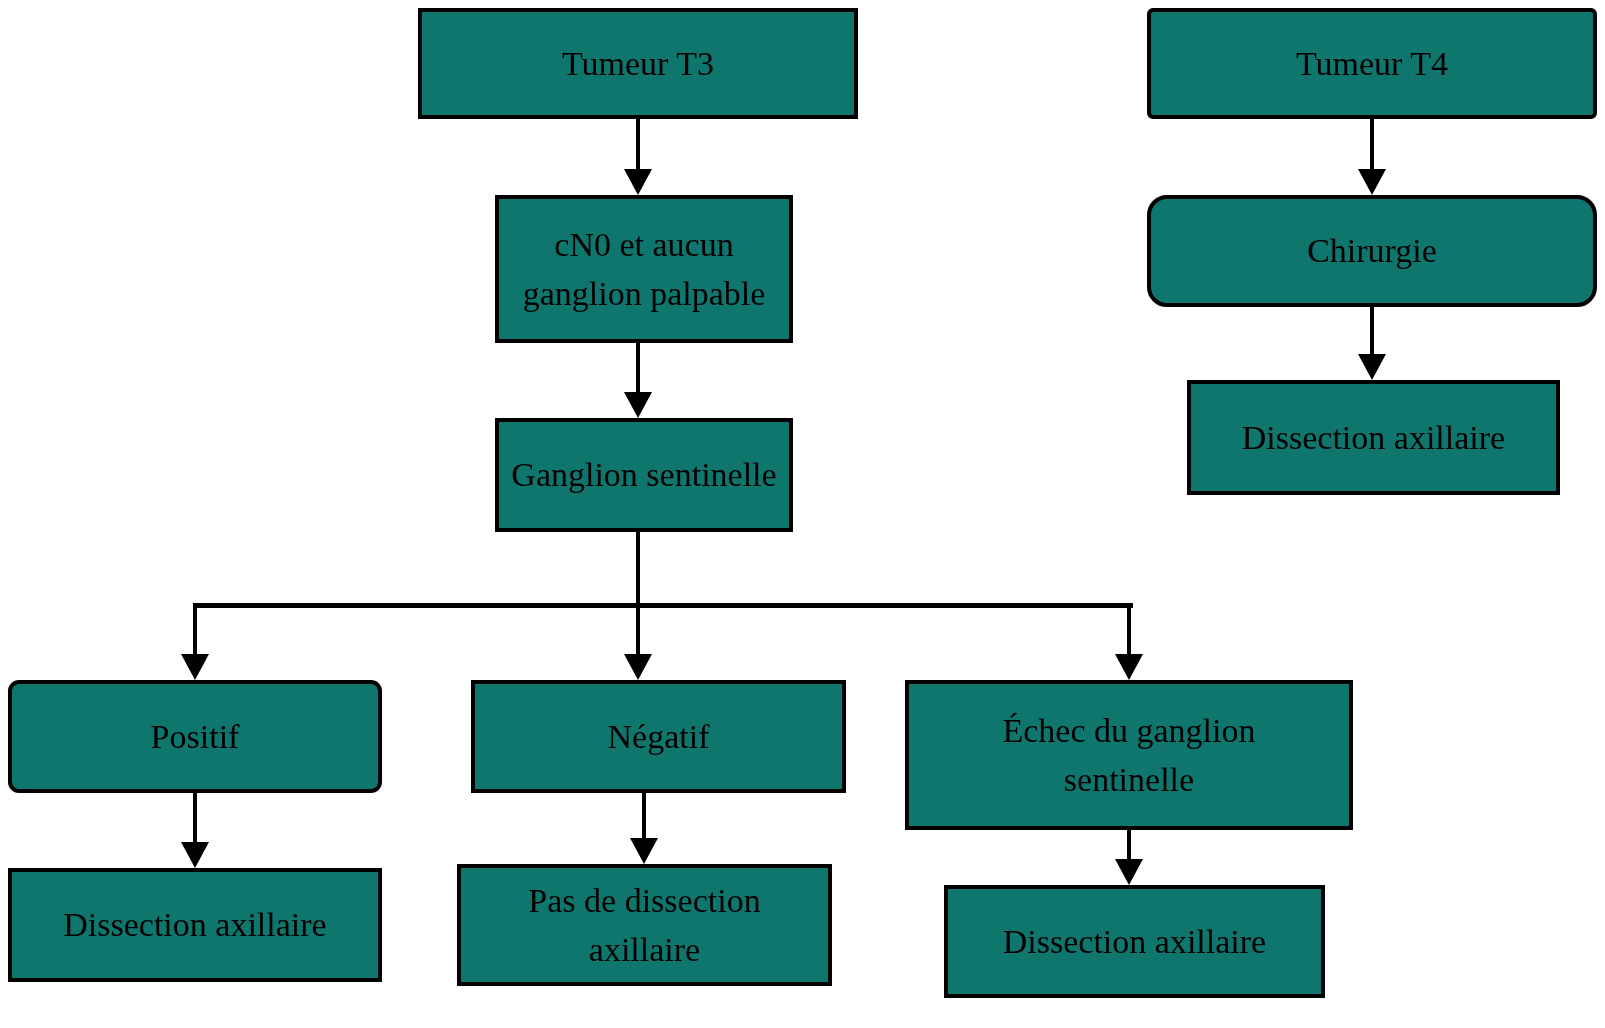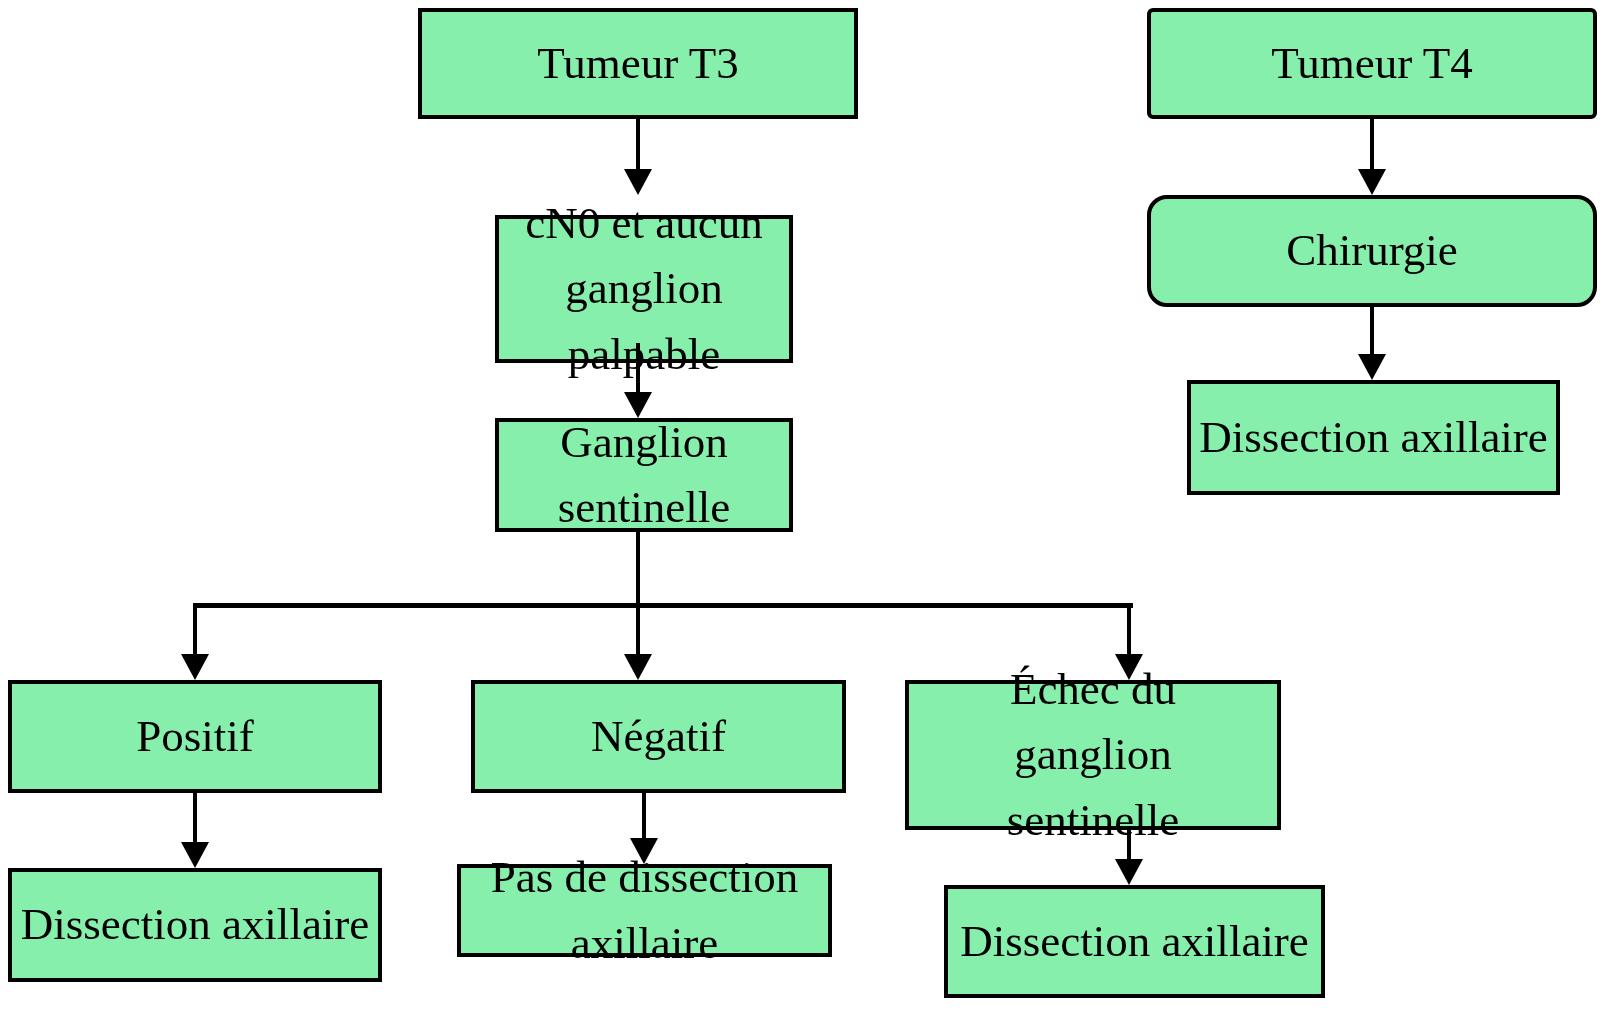--- a/index.html
+++ b/index.html
@@ -12,41 +12,41 @@
     width: 1605px;
     height: 1028px;
     background: #ffffff;
     font-family: "Liberation Serif", "DejaVu Serif", serif;
     color: #000000;
     overflow: hidden;
   }
   .node {
     position: absolute;
     box-sizing: border-box;
-    background: #86efac;
+    background: #0f766e;
     border: 4px solid #000000;
     display: flex;
     align-items: center;
     justify-content: center;
     text-align: center;
-    font-size: 45px;
+    font-size: 34px;
     line-height: 1.45;
   }
   
   .n-t3        { left: 418px;  top: 8px;   width: 440px; height: 111px; }
   .n-t4        { left: 1147px; top: 8px;   width: 450px; height: 111px; border-radius: 6px; }
-  .n-cn0       { left: 495px;  top: 195px; width: 298px; height: 148px; padding: 0 22px; margin-top: 20px; }
+  .n-cn0       { left: 495px;  top: 195px; width: 298px; height: 148px; padding: 0 22px; }
   .n-chir      { left: 1147px; top: 195px; width: 450px; height: 112px; border-radius: 20px; }
   .n-gs        { left: 495px;  top: 418px; width: 298px; height: 114px; padding: 0 6px; }
   .n-diss-t4   { left: 1187px; top: 380px; width: 373px; height: 115px; }
-  .n-positif   { left: 8px;    top: 680px; width: 374px; height: 113px; }
+  .n-positif   { left: 8px;    top: 680px; width: 374px; height: 113px; border-radius: 11px; }
   .n-negatif   { left: 471px;  top: 680px; width: 375px; height: 113px; }
-  .n-echec     { left: 905px;  top: 680px; width: 376px; height: 150px; padding: 0 35px; }
+  .n-echec     { left: 905px;  top: 680px; width: 448px; height: 150px; padding: 0 35px; }
   .n-diss-pos  { left: 8px;    top: 868px; width: 374px; height: 114px; }
-  .n-pas-diss  { left: 457px;  top: 864px; width: 375px; height: 93px; padding: 0 18px; }
+  .n-pas-diss  { left: 457px;  top: 864px; width: 375px; height: 122px; padding: 0 18px; }
   .n-diss-ech  { left: 944px;  top: 885px; width: 381px; height: 113px; }
 
   
   .varrow {
     position: absolute;
     width: 28px;
   }
   .varrow .shaft {
     position: absolute;
     left: 12px;

